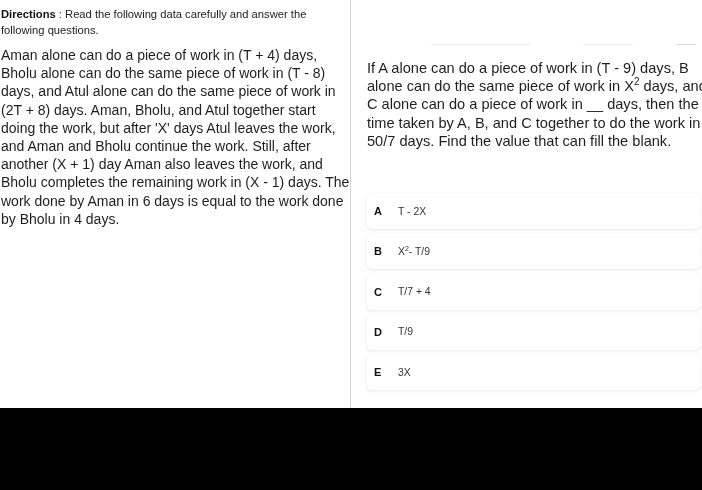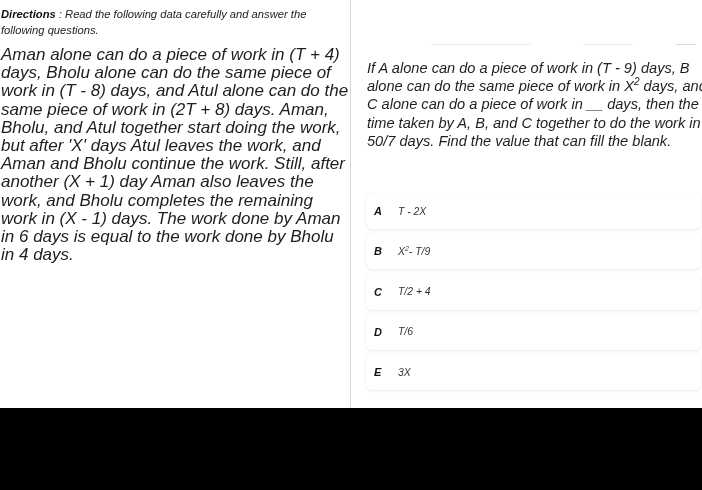--- a/index.html
+++ b/index.html
@@ -1,22 +1,22 @@
 <!DOCTYPE html>
 <html><head>
   <meta charset="utf-8">
   <style>
-    * { box-sizing: border-box; margin: 0; padding: 0; font-style: italic; }
+    * { box-sizing: border-box; margin: 0; padding: 0; }
     html, body { width: 702px; height: 490px; overflow: hidden; background: #000; }
     body { font-family: "Liberation Sans", "DejaVu Sans", sans-serif; color: #1a1a1a; position: relative; }
     .screen { position: absolute; left: 0; top: 0; width: 702px; height: 408px; background: #fff; display: flex; }
     .left-pane { width: 351px; height: 408px; border-right: 1px solid #d6d6d6; padding: 6px 0 0 1px; overflow: hidden; }
     .directions { font-size: 11.2px; line-height: 16px; color: #222; }
     .directions b { font-weight: 700; color: #111; }
-    .passage { margin-top: 8px; font-size: 17px; line-height: 18.2px; color: #1e1e1e; }
+    .passage { margin-top: 8px; font-size: 14px; line-height: 18.2px; color: #1e1e1e; }
     .right-pane { flex: 1; position: relative; height: 408px; overflow: hidden; }
     .top-faint { position: absolute; top: 44px; height: 1px; background: #ececec; }
     .question { position: absolute; left: 16px; top: 59px; width: 340px; font-size: 14.6px; line-height: 18.2px; color: #1e1e1e; }
     .question sup { font-size: 10px; vertical-align: 6px; line-height: 0; }
     .options { position: absolute; left: 15px; top: 193px; width: 335px; }
     .option { height: 36px; margin-bottom: 4.3px; background: #fff; border-radius: 6px; box-shadow: 0 1px 3px rgba(0,0,0,0.09), 0 0 1px rgba(0,0,0,0.05); display: flex; align-items: center; padding-left: 8px; cursor: pointer; }
     .opt-letter { width: 24px; font-size: 11px; font-weight: 700; color: #111; }
     .opt-text { font-size: 10.4px; color: #333; }
     .opt-text sup { font-size: 7px; vertical-align: 4px; line-height: 0; }
     .bottom-bar { position: absolute; left: 0; top: 408px; width: 702px; height: 82px; background: #000; }
@@ -41,25 +41,25 @@
       <div class="option">
         <span class="opt-letter">A</span>
         <span class="opt-text"><span>T - 2X</span></span>
       </div>
       <div class="option">
         <span class="opt-letter">B</span>
         <span class="opt-text"><span>X</span><sup>2</sup><span>- T/9</span></span>
       </div>
       <div class="option">
         <span class="opt-letter">C</span>
-        <span class="opt-text"><span>T/2 + 4</span></span>
+        <span class="opt-text"><span>T/7 + 4</span></span>
       </div>
       <div class="option">
         <span class="opt-letter">D</span>
-        <span class="opt-text"><span>T/6</span></span>
+        <span class="opt-text"><span>T/9</span></span>
       </div>
       <div class="option">
         <span class="opt-letter">E</span>
         <span class="opt-text"><span>3X</span></span>
       </div>
     </div>
   </div>
 </div>
 
 <div class="bottom-bar"></div>

